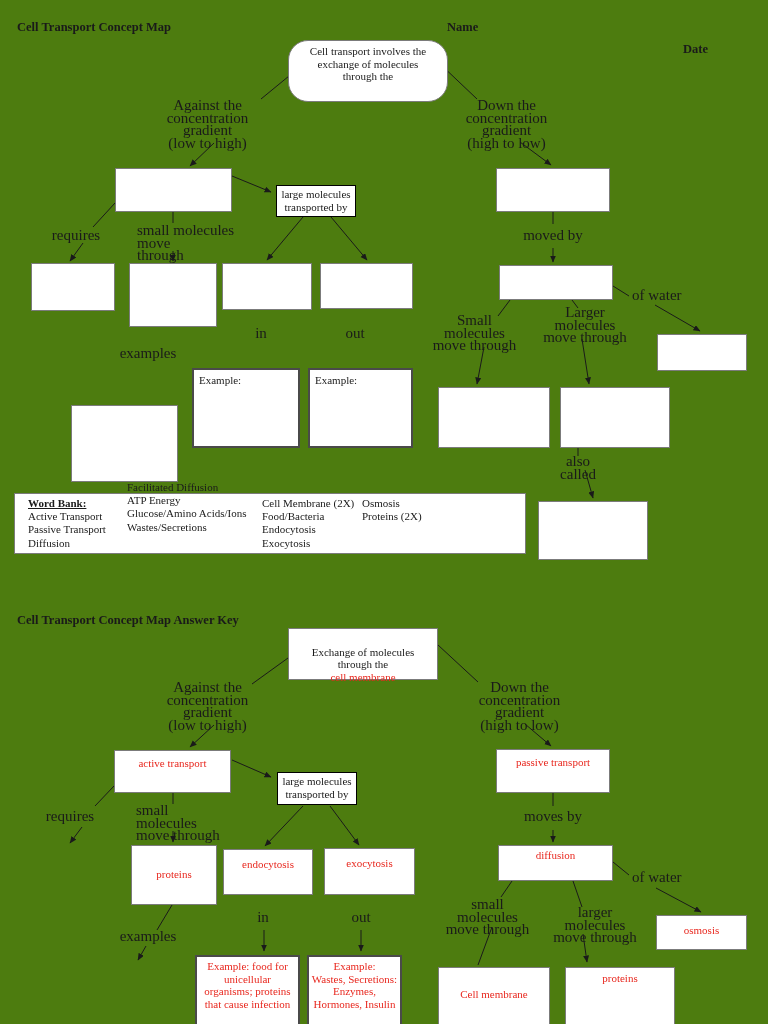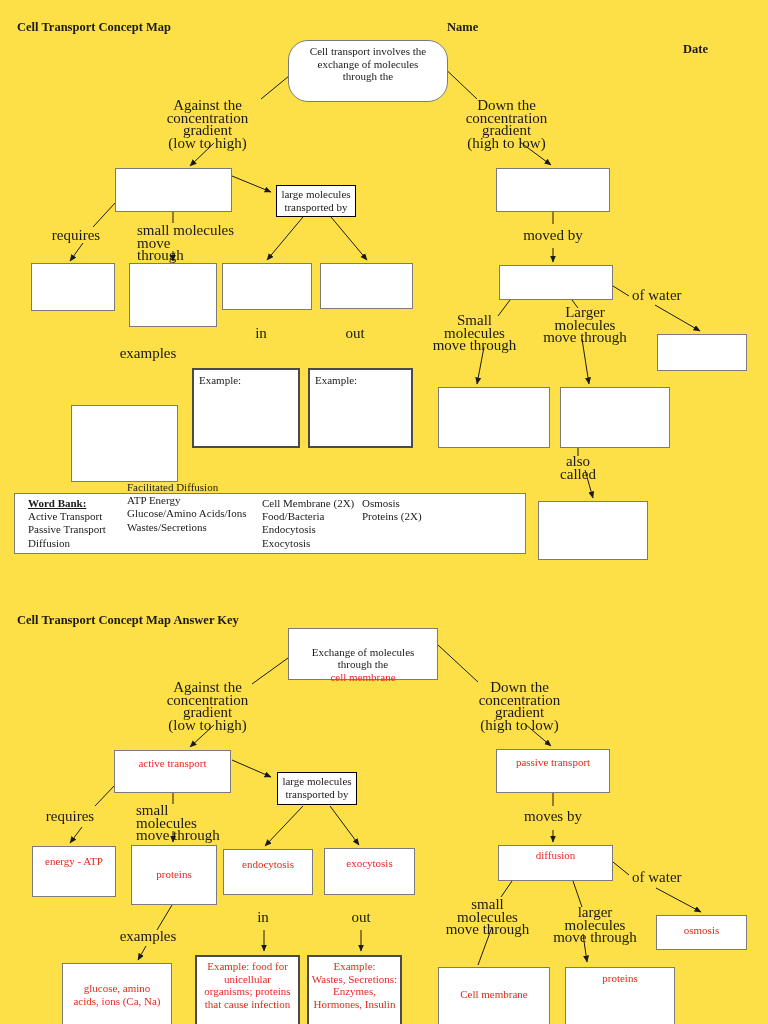--- a/index.html
+++ b/index.html
@@ -1,16 +1,16 @@
 <!DOCTYPE html>
 <html><head>
 <meta charset="utf-8">
 <style>
   html,body{margin:0;padding:0;background:#fff;}
-  .page{position:relative;width:768px;height:1024px;background:#fde047;overflow:hidden;
+  .page{position:relative;width:768px;height:1024px;background:#4d7c0f;overflow:hidden;
         font-family:"Liberation Serif","DejaVu Serif",serif;color:#1a1a1a;}
   svg.connectors{position:absolute;left:0;top:0;z-index:1;}
   .box{position:absolute;z-index:2;box-sizing:border-box;border:1px solid #7b7b7b;background:#fff;
        text-align:center;font-size:11px;line-height:12.5px;white-space:pre-line;padding-top:4px;}
   .box--dark{border-color:#000;}
   .box--thick{border:2px solid #4a4a4a;}
   .label{position:absolute;z-index:3;font-size:15px;line-height:12.5px;white-space:pre-line;}
   .label--center{text-align:center;}
   .hdr{position:absolute;z-index:3;font-size:12.5px;font-weight:bold;white-space:nowrap;}
   .red{color:#e8281f;}
@@ -172,31 +172,28 @@
 (high to low)</div>
 
   <div class="box red" style="left:114px;top:750px;width:117px;height:43px;padding-top:6px;">active transport</div>
   <div class="box box--dark" style="left:277px;top:772px;width:80px;height:33px;padding-top:2px;">large molecules
 transported by</div>
 
   <div class="label label--center" style="left:40px;top:810px;width:60px;">requires</div>
   <div class="label" style="left:136px;top:804px;width:90px;">small molecules
 move through</div>
 
-  <div class="box red" style="left:32px;top:846px;width:84px;height:51px;padding-top:8px;">energy - ATP</div>
   <div class="box red" style="left:131px;top:845px;width:86px;height:60px;padding-top:22px;">proteins</div>
   <div class="box red" style="left:223px;top:849px;width:90px;height:46px;padding-top:8px;">endocytosis</div>
   <div class="box red" style="left:324px;top:848px;width:91px;height:47px;padding-top:8px;">exocytosis</div>
 
   <div class="label label--center" style="left:248px;top:911px;width:30px;">in</div>
   <div class="label label--center" style="left:346px;top:911px;width:30px;">out</div>
   <div class="label label--center" style="left:118px;top:930px;width:60px;">examples</div>
 
-  <div class="box red" style="left:62px;top:963px;width:110px;height:61px;padding-top:18px;border-bottom:none;">glucose, amino
-acids, ions (Ca, Na)</div>
   <div class="box box--thick red" style="left:195px;top:955px;width:105px;height:69px;padding-top:3px;border-bottom:none;">Example: food for
 unicellular
 organisms; proteins
 that cause infection</div>
   <div class="box box--thick red" style="left:307px;top:955px;width:95px;height:69px;padding-top:3px;border-bottom:none;">Example:
 Wastes, Secretions:
 Enzymes,
 Hormones, Insulin</div>
 
   <div class="box red" style="left:496px;top:749px;width:114px;height:44px;padding-top:6px;">passive transport</div>

